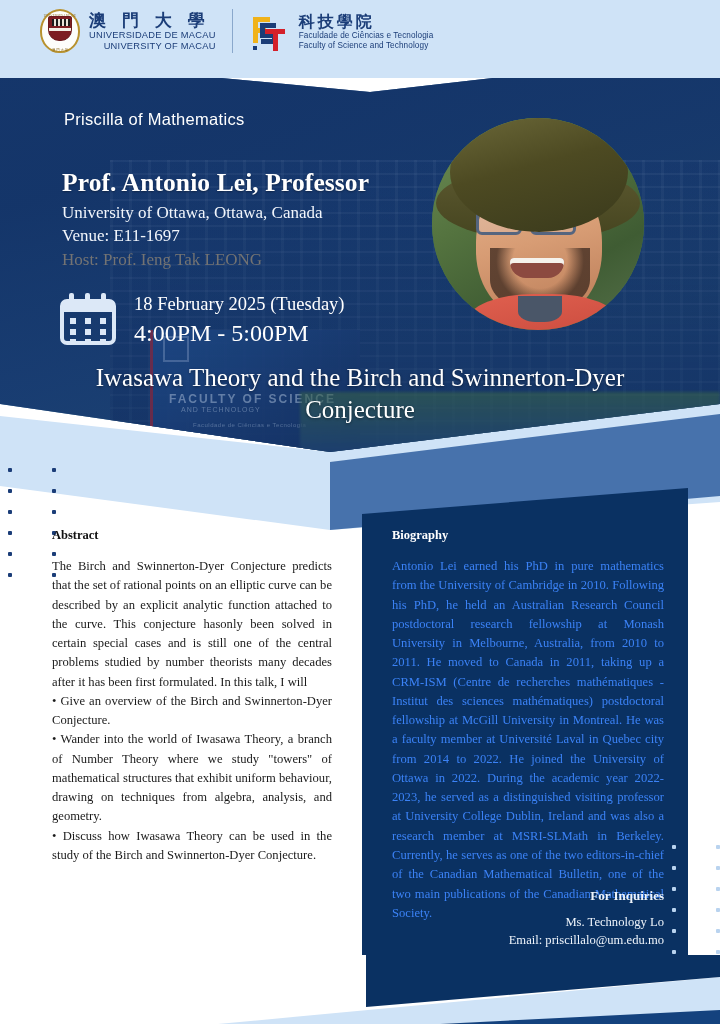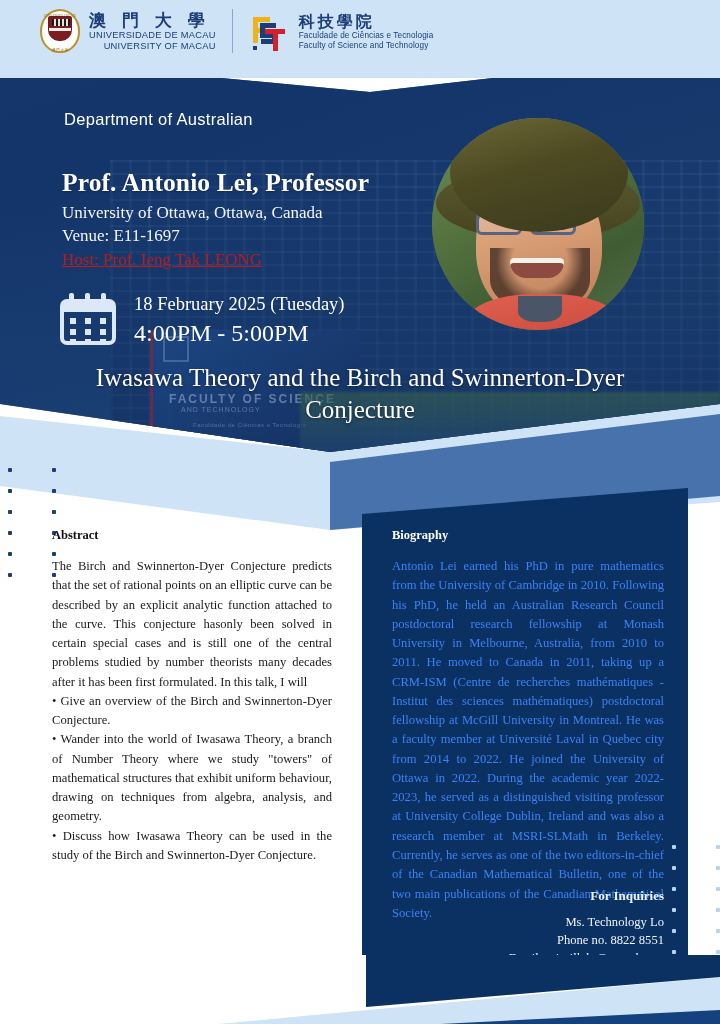--- a/index.html
+++ b/index.html
@@ -136,21 +136,21 @@
   .affil{
     position:absolute; left:62px; top:203px; z-index:4;
     font-size:17px; color:#f2f6fc;
   }
   .venue{
     position:absolute; left:62px; top:226px; z-index:4;
     font-size:17px; color:#f2f6fc;
   }
   .host{
     position:absolute; left:62px; top:250px; z-index:4;
-    font-size:17px; color:#b91c1c;text-decoration:underline;
+    font-size:17px; color:#737373;
   }
 
   .cal-icon{
     position:absolute; left:60px; top:293px; width:56px; height:52px; z-index:4;
   }
   .cal-icon .body{
     position:absolute; left:0; top:6px; width:56px; height:46px;
     border:4px solid #dce8f7; border-radius:7px; background:transparent;
   }
   .cal-icon .hdr{
@@ -369,21 +369,21 @@
       <div class="fst-text">
         <div class="fst-cn">科技學院</div>
         <div class="fst-pt">Faculdade de Ciências e Tecnologia</div>
         <div class="fst-en">Faculty of Science and Technology</div>
       </div>
     </div>
 
   </div>
 </div>
 
-<div class="dept">Department of Australian</div>
+<div class="dept">Priscilla of Mathematics</div>
 <div class="speaker">Prof. Antonio Lei, Professor</div>
 <div class="affil">University of Ottawa, Ottawa, Canada</div>
 <div class="venue">Venue: E11-1697</div>
 <div class="host">Host: Prof. Ieng Tak LEONG</div>
 
 <div class="cal-icon">
   <div class="body"></div>
   <div class="hdr"></div>
   <div class="ring1"></div>
     <div class="ring2"></div>
@@ -459,20 +459,19 @@
 </div>
 
 <div class="bio">
   <div class="sec-h">Biography</div>
   <p>Antonio Lei earned his PhD in pure mathematics from the University of Cambridge in 2010. Following his PhD, he held an Australian Research Council postdoctoral research fellowship at Monash University in Melbourne, Australia, from 2010 to 2011. He moved to Canada in 2011, taking up a CRM-ISM (Centre de recherches mathématiques - Institut des sciences mathématiques) postdoctoral fellowship at McGill University in Montreal. He was a faculty member at Université Laval in Quebec city from 2014 to 2022. He joined the University of Ottawa in 2022. During the academic year 2022-2023, he served as a distinguished visiting professor at University College Dublin, Ireland and was also a research member at MSRI-SLMath in Berkeley. Currently, he serves as one of the two editors-in-chief of the Canadian Mathematical Bulletin, one of the two main publications of the Canadian Mathematical Society.</p>
 </div>
 
 <div class="inq">
   <div class="t">For Inquiries</div>
   <div class="l">Ms. Technology Lo</div>
-  <div class="l">Phone no. 8822 8551</div>
   <div class="l">Email: priscillalo@um.edu.mo</div>
 </div>
 
 <div class="bot-white"></div>
 <div class="bot-lightband"></div>
 <div class="bot-navy"></div>
 <div class="bot-navy2"></div>
 
 </body></html>

